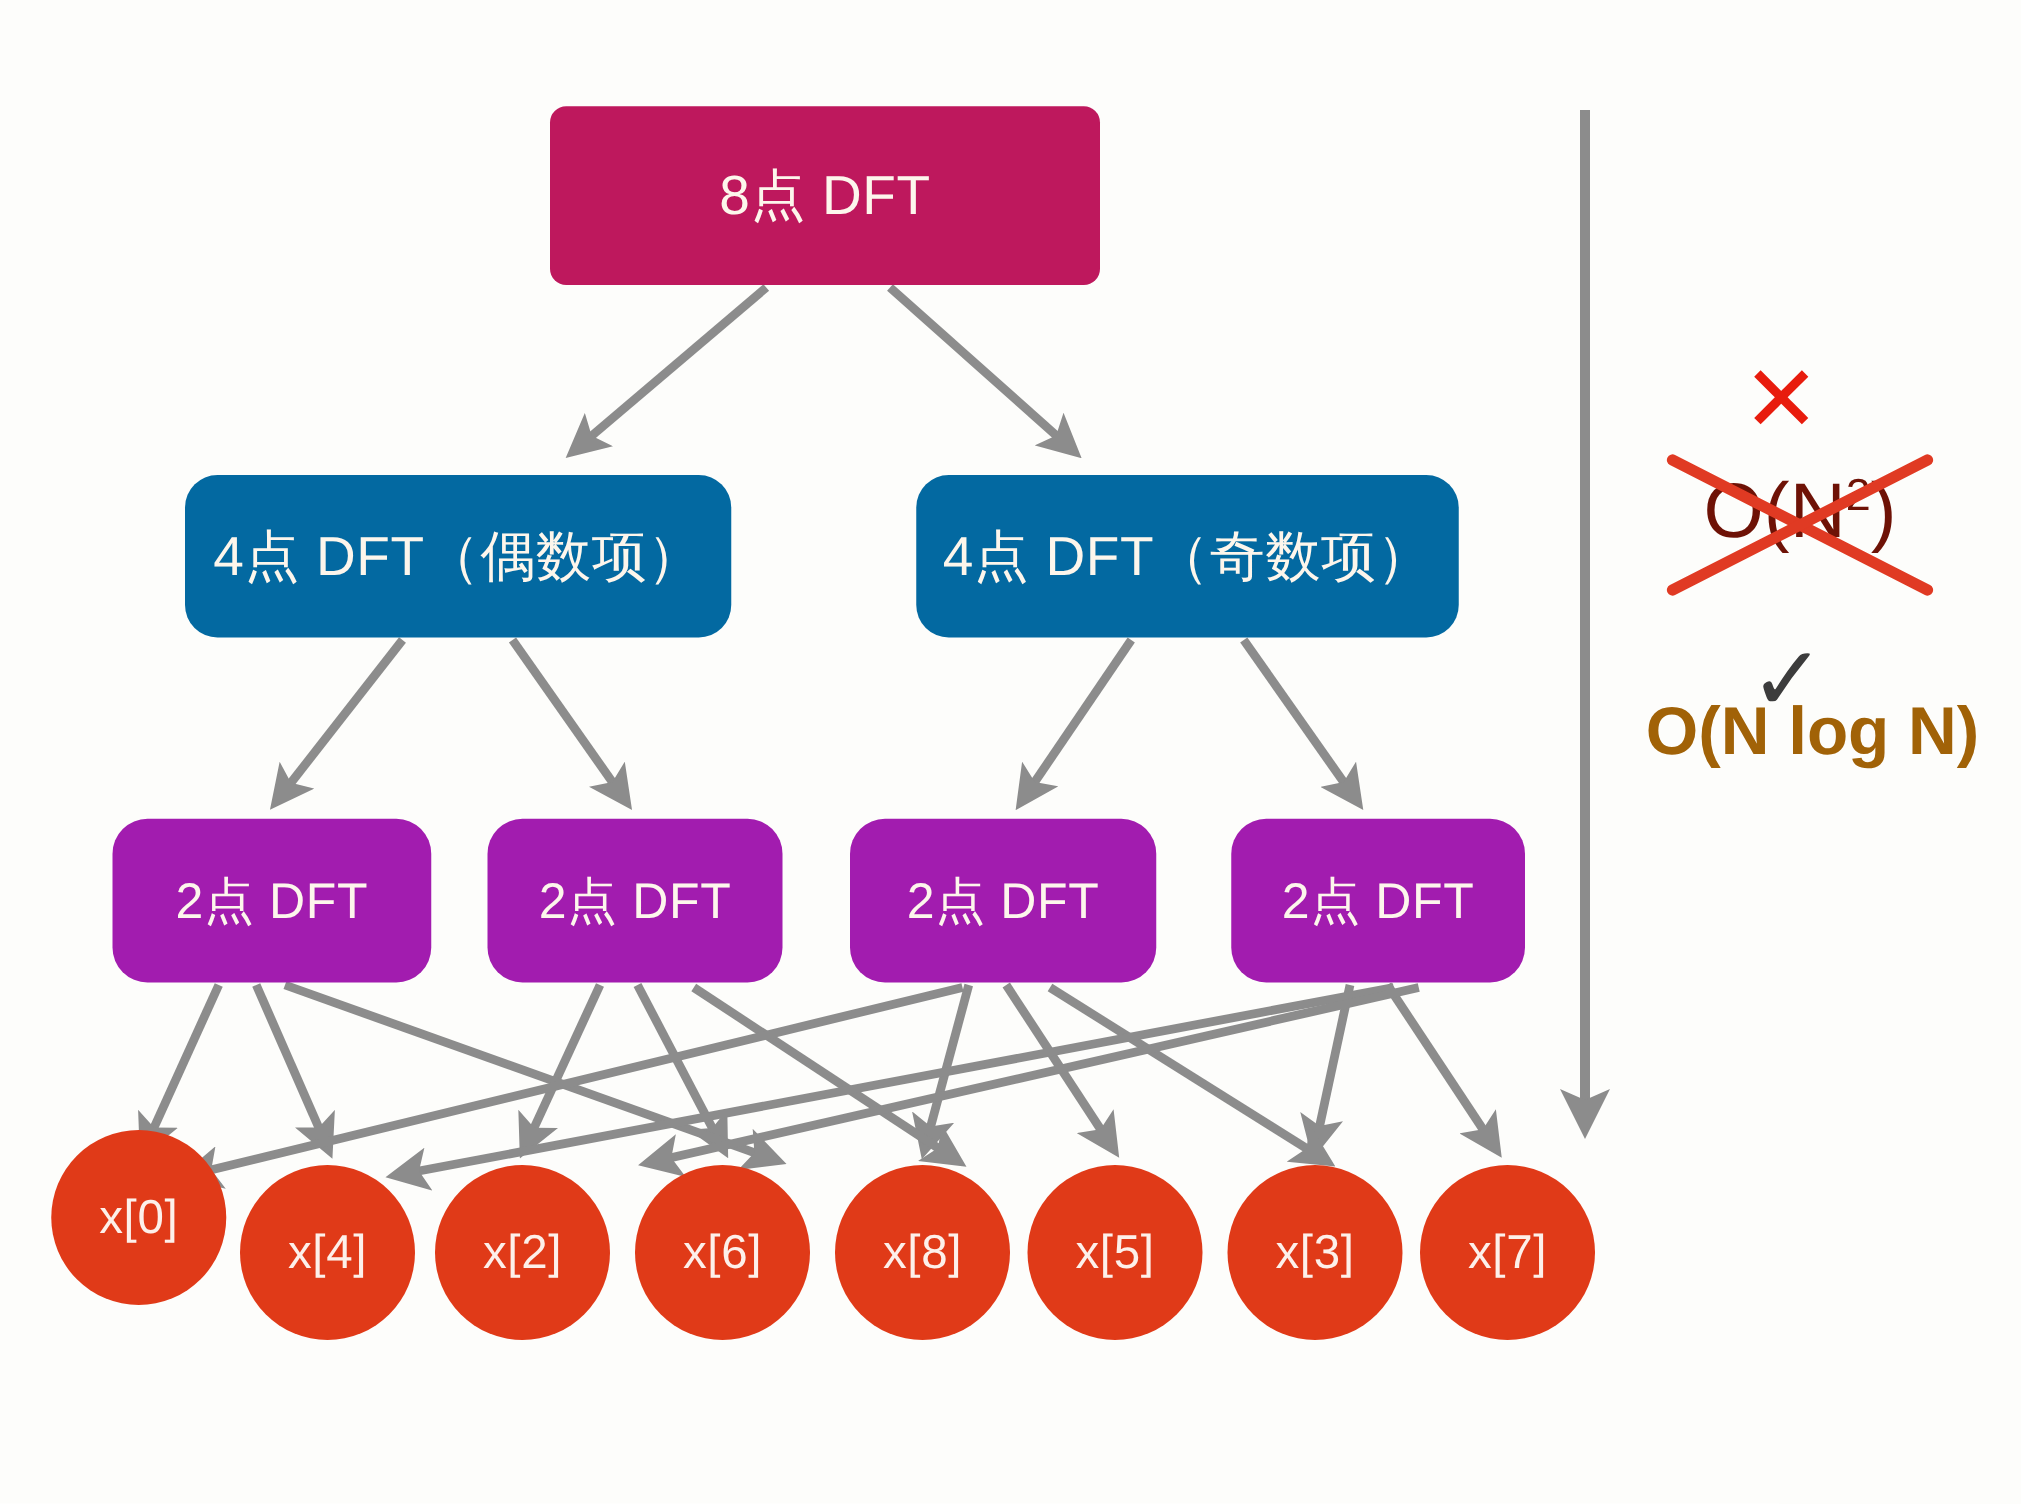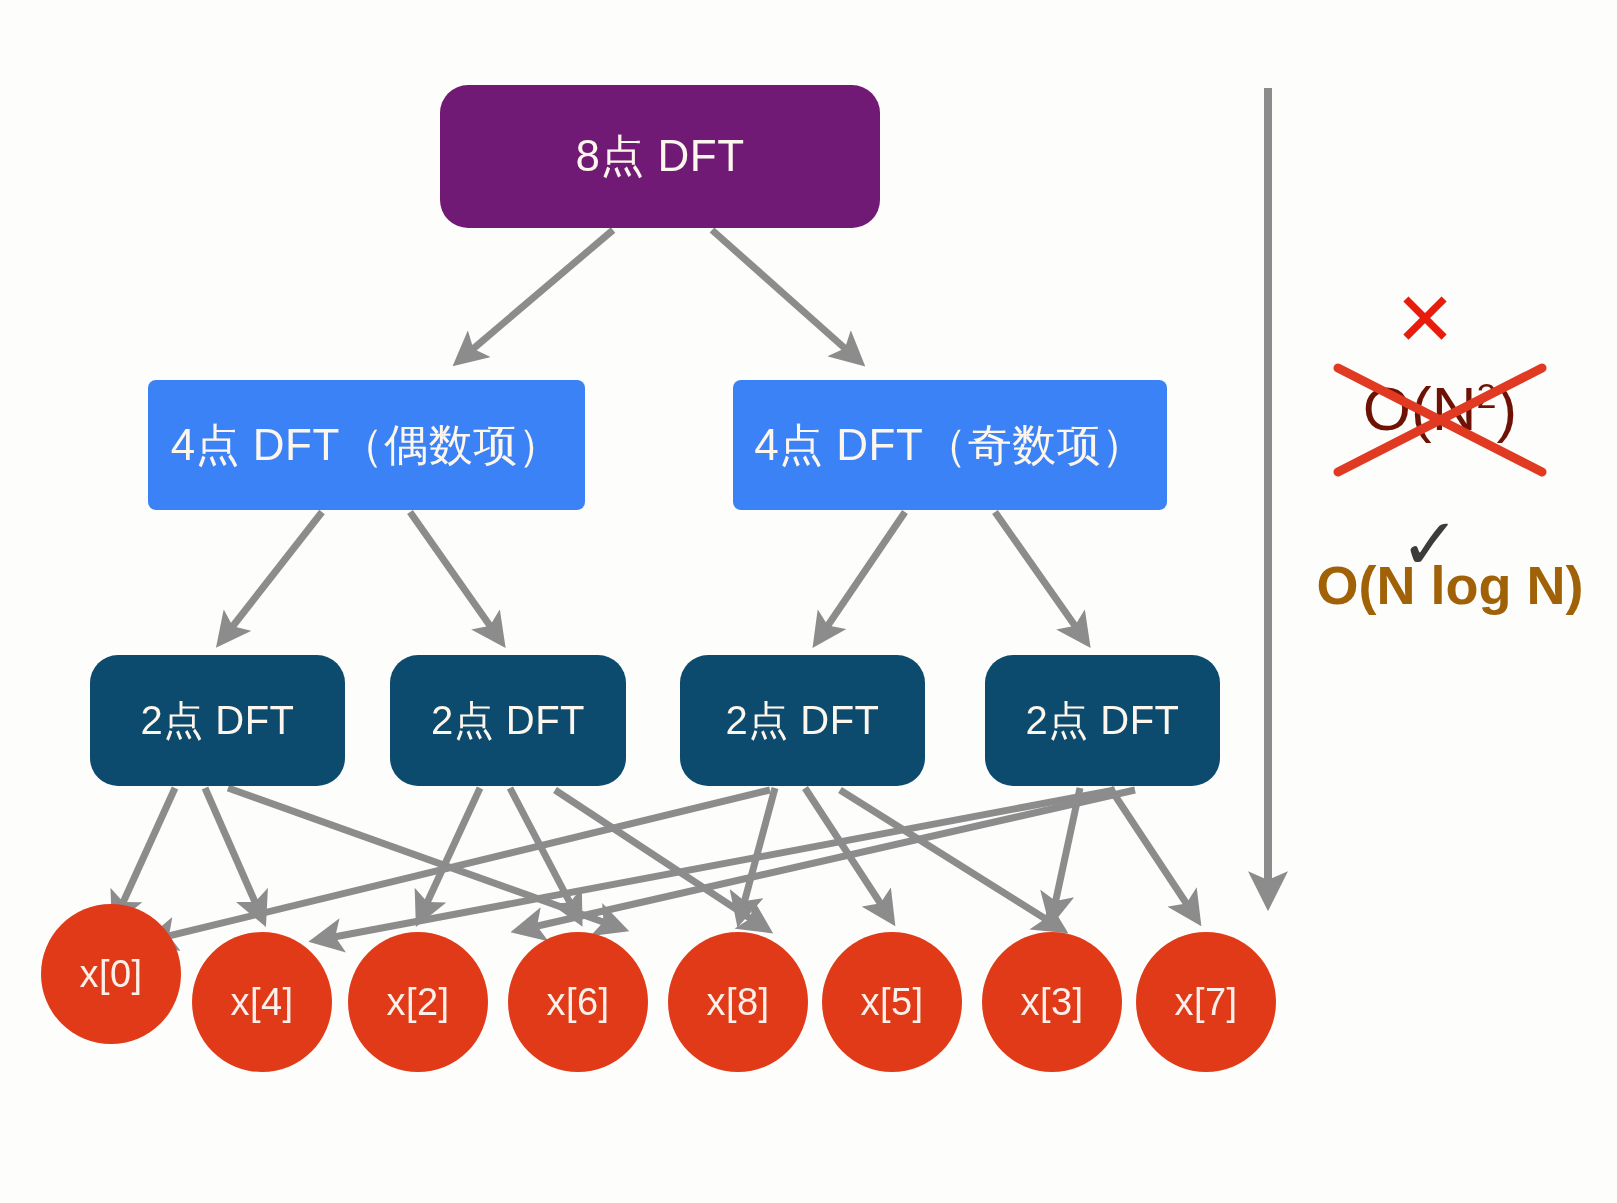--- a/index.html
+++ b/index.html
@@ -30,31 +30,31 @@
     display: flex;
     align-items: center;
     justify-content: center;
     color: #fdf6ec;
     text-align: center;
     white-space: nowrap;
     box-sizing: border-box;
     letter-spacing: 0.5px;
   }
   .node-root {
-    background: #701a75;
-    border-radius: 28px;
+    background: #be185d;
+    border-radius: 13px;
     font-size: 44px;
   }
   .node-mid {
-    background: #3b82f6;
-    border-radius: 8px;
+    background: #0369a1;
+    border-radius: 26px;
     font-size: 44px;
   }
   .node-leafbox {
-    background: #0c4a6e;
+    background: #a21caf;
     border-radius: 28px;
     font-size: 40px;
   }
   .node-circle {
     background: #e03a18;
     border-radius: 50%;
     font-size: 38px;
     color: #fdf0ea;
   }
   .annot {

